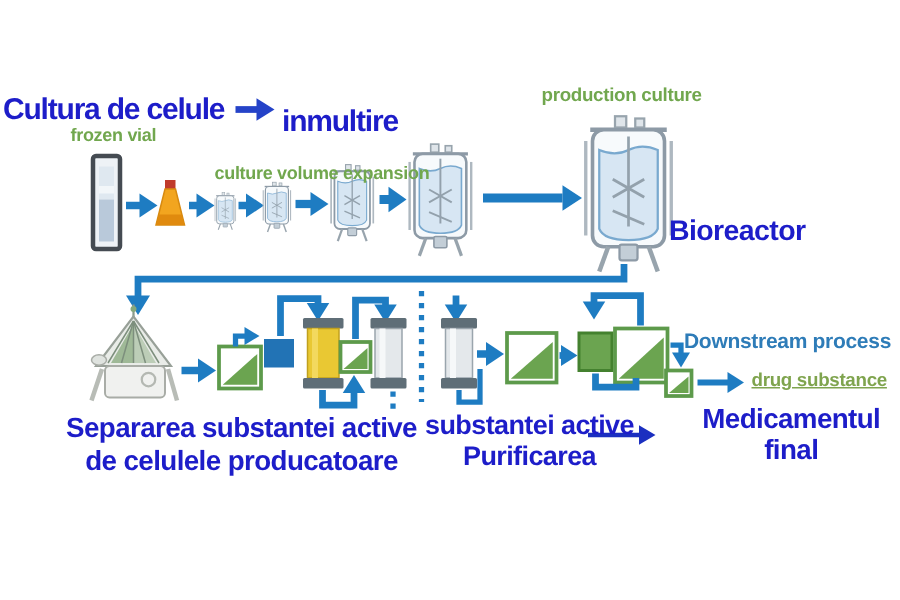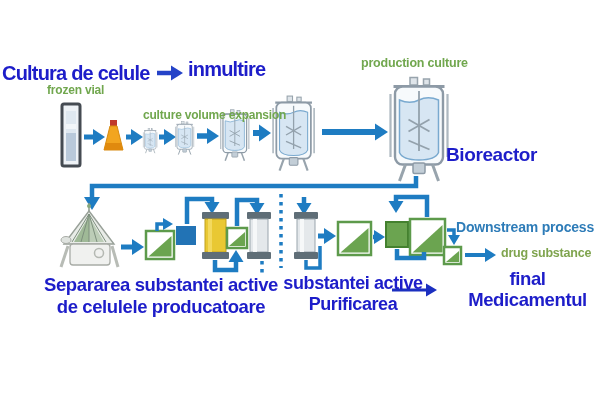--- a/index.html
+++ b/index.html
@@ -242,37 +242,37 @@
     <polygon points="496,255 485,248 485,262" class="flow-f"></polygon>
   </g>
 
   <g>
     <line x1="392" y1="290" x2="427" y2="290" class="navy" stroke-width="3"></line>
     <polygon points="437,290 426,283.5 426,296.5" class="navy-f"></polygon>
   </g>
 </svg>
 
 <div class="abs title-txt" style="left:2px;top:62px;text-align:center;">Cultura de celule</div>
-<div class="abs title-txt" style="left:188px;top:58px;">inmultire</div>
+<div class="abs title-txt" style="left:188px;top:70px;">inmultire</div>
 
 <div class="abs green-lbl" style="left:47px;top:83px;">frozen vial</div>
 <div class="abs green-lbl" style="left:143px;top:86px;margin-top:22px;">culture volume expansion</div>
 <div class="abs green-lbl" style="left:361px;top:56px;font-size:12.5px;">production culture</div>
 
 <div class="abs title-txt" style="left:446px;top:124px;font-size:19px;letter-spacing:-0.4px;margin-top:20px;">Bioreactor</div>
 
 <div class="abs downstream" style="left:456px;top:219px;">Downstream process</div>
-<div class="abs drugsub" style="left:501px;top:246px;">drug substance</div>
+<div class="abs drugsub" style="left:501px;top:246px;text-decoration:underline;">drug substance</div>
 
 <div class="abs blue-lbl" style="left:8px;top:274px;width:250px;font-size:18.5px;line-height:22px;">
   <div>Separarea substantei active</div>
   <div>de celulele producatoare</div>
 </div>
 
 <div class="abs blue-lbl" style="left:252px;top:273px;width:146px;font-size:18px;line-height:21px;">
   <div>substantei active</div>
   <div>Purificarea</div>
 </div>
 
 <div class="abs blue-lbl" style="left:437px;top:268px;width:125px;font-size:18.5px;line-height:21px;">
+  <div>Medicamentul</div>
   <div>final</div>
-  <div>Medicamentul</div>
 </div>
 
 </body></html>

